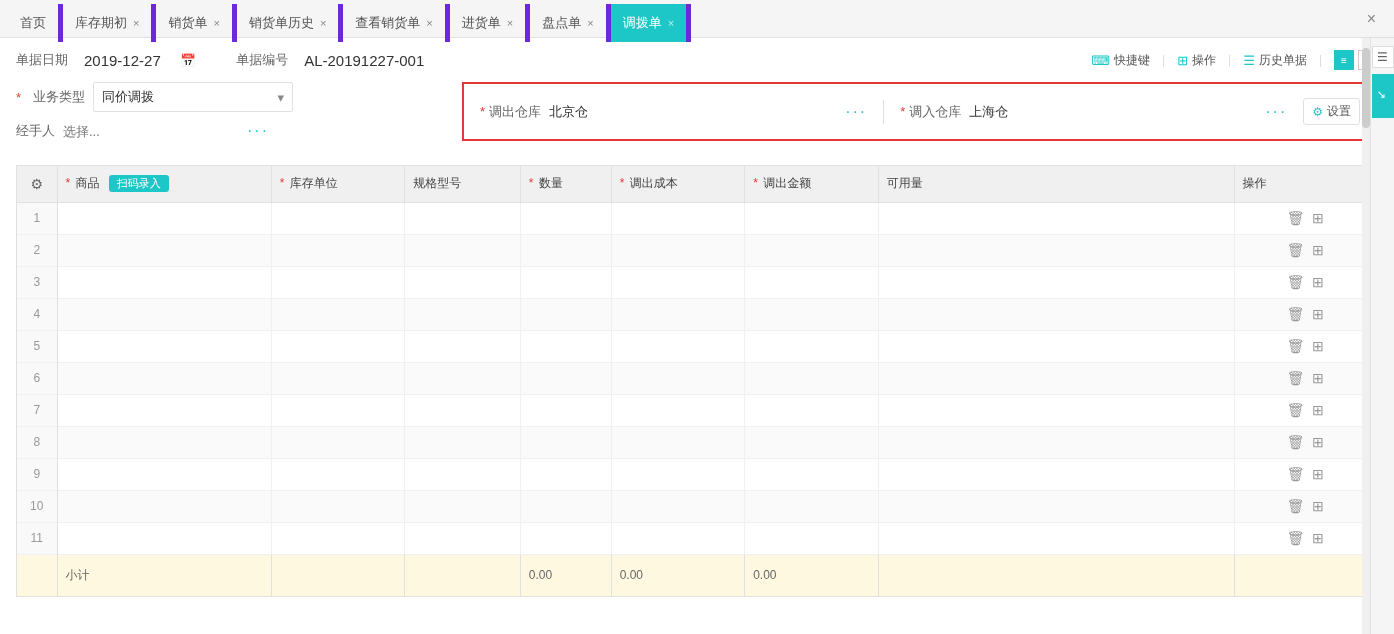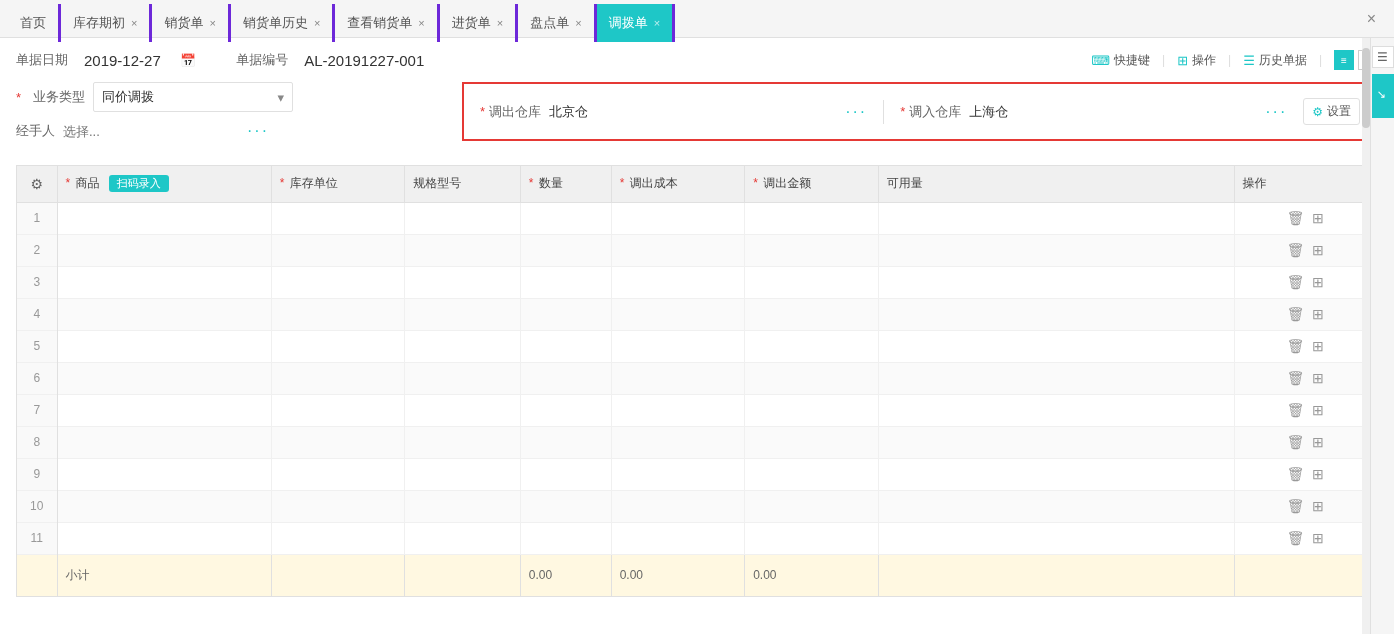--- a/index.html
+++ b/index.html
@@ -15,21 +15,21 @@
       padding: 0 8px;
     }
     .tab-item {
       display: flex;
       align-items: center;
       padding: 0 12px;
       height: 38px;
       cursor: pointer;
       font-size: 13px;
       color: #555;
-      border-right: 3px solid #6d28d9;
+      border-right: 5px solid #6d28d9;
       white-space: nowrap;
       position: relative;
       margin-top: 8px;
     }
     .tab-item:first-child { border-left: none; }
     .tab-item.active {
       background: #1ec7c7;
       color: #fff;
     }
     .tab-item .close-icon {

